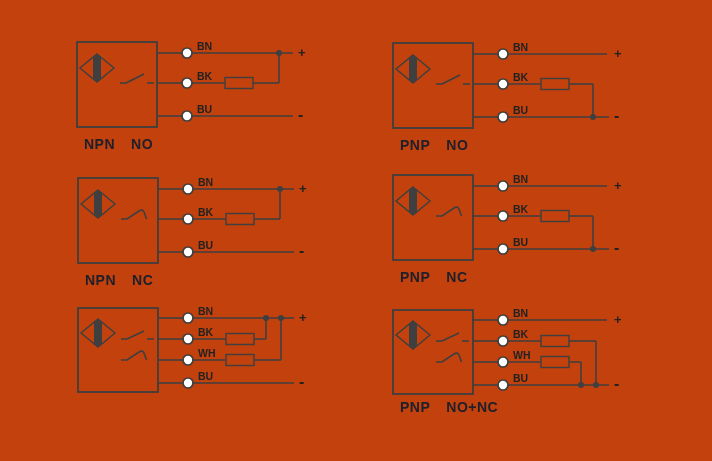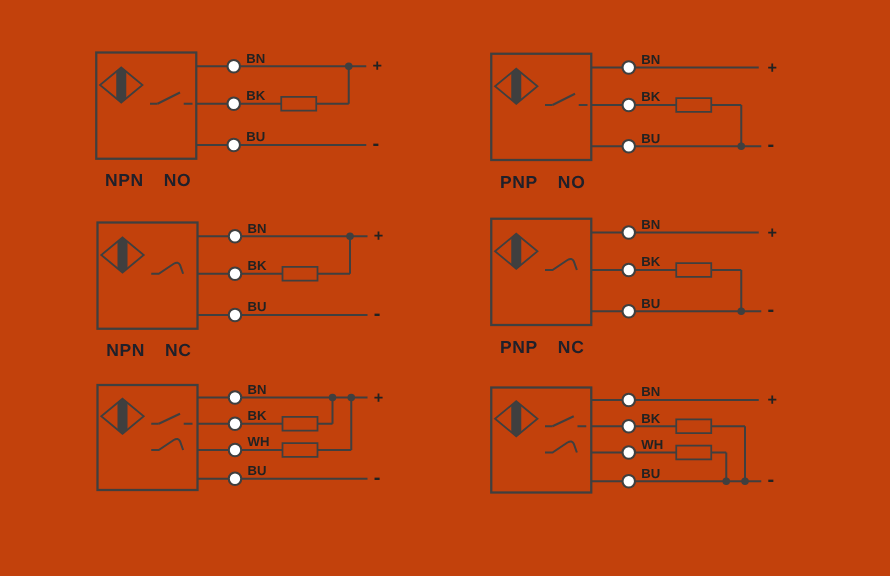--- a/index.html
+++ b/index.html
@@ -274,15 +274,18 @@
         <circle cx="194" cy="81" r="3" fill="#3f3f3f" stroke="none"></circle>
         <circle cx="209" cy="81" r="3" fill="#3f3f3f" stroke="none"></circle>
       </g>
       <text x="126" y="13">BN</text>
       <text x="126" y="34">BK</text>
       <text x="126" y="55">WH</text>
       <text x="126" y="78">BU</text>
       <text x="227" y="20" class="sign">+</text>
       <text x="227" y="85" class="signminus">-</text>
     </svg>
+    <div class="caption">
+      <span class="type">PNP</span><span>NO+NC</span>
+    </div>
   </div>
 
 </div>
 
 </body></html>

